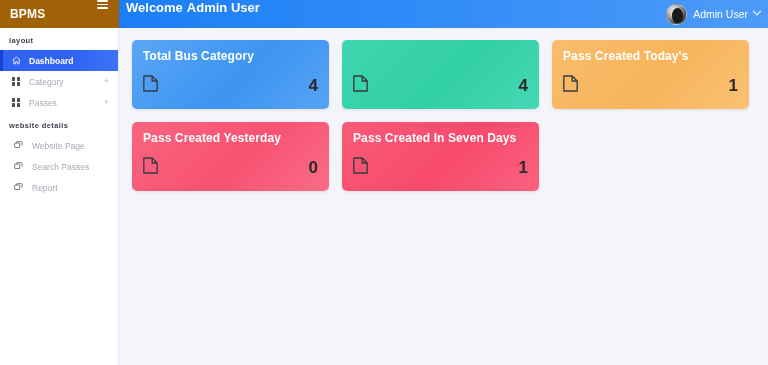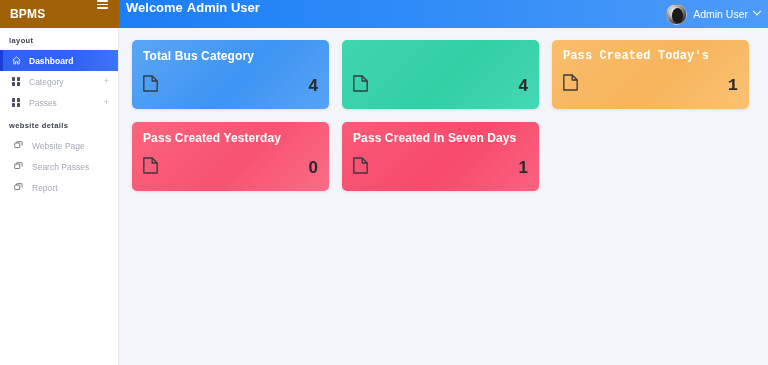--- a/index.html
+++ b/index.html
@@ -205,21 +205,21 @@
     justify-content: space-between;
   }
   .card-value {
     font-size: 17px;
     font-weight: bold;
     color: #2a2a2a;
     line-height: 1;
   }
   .c-blue   { background: linear-gradient(135deg, #5aa6f5 0%, #3d94f2 55%, #57a3f4 100%); }
   .c-green  { background: linear-gradient(135deg, #3fd6b0 0%, #32cfa5 55%, #45d8b4 100%); }
-  .c-orange { background: linear-gradient(135deg, #f9bd6b 0%, #f7b45c 55%, #fac273 100%); font-family: Liberation Mono, monospace; }
+  .c-orange { background: linear-gradient(135deg, #f9bd6b 0%, #f7b45c 55%, #fac273 100%); }
   .c-pink1  { background: linear-gradient(135deg, #f9657f 0%, #f75272 55%, #fa6d86 100%); }
   .c-pink2  { background: linear-gradient(135deg, #f95a78 0%, #f74a6c 55%, #fa6280 100%); }
 </style>
 </head>
 <body>
 
 <div class="topbar">
   <div class="brand-zone">
     <span class="brand-text">BPMS</span>
   </div>

